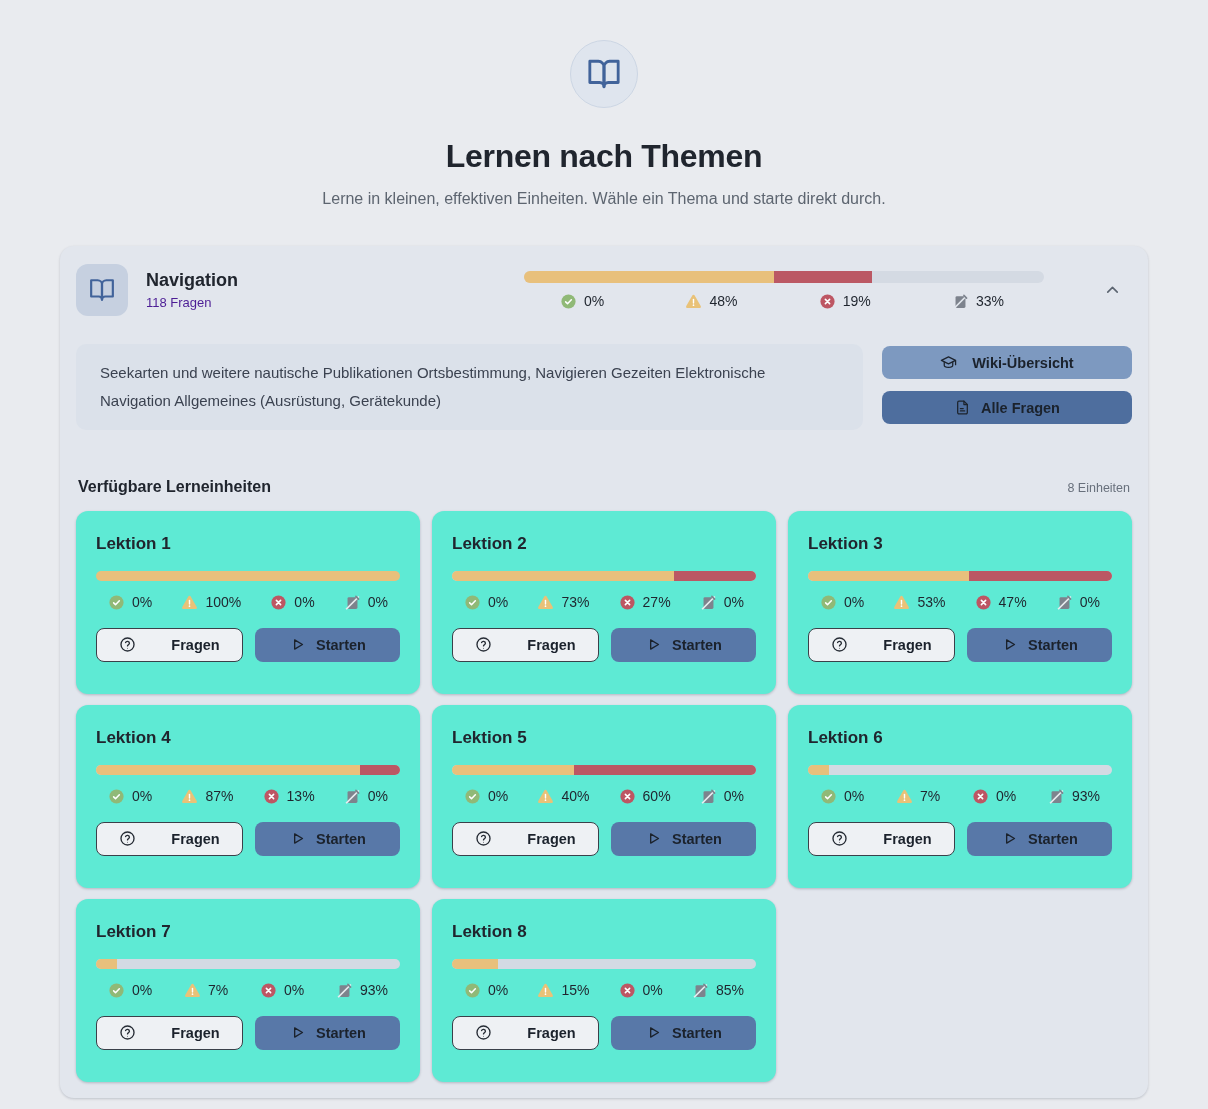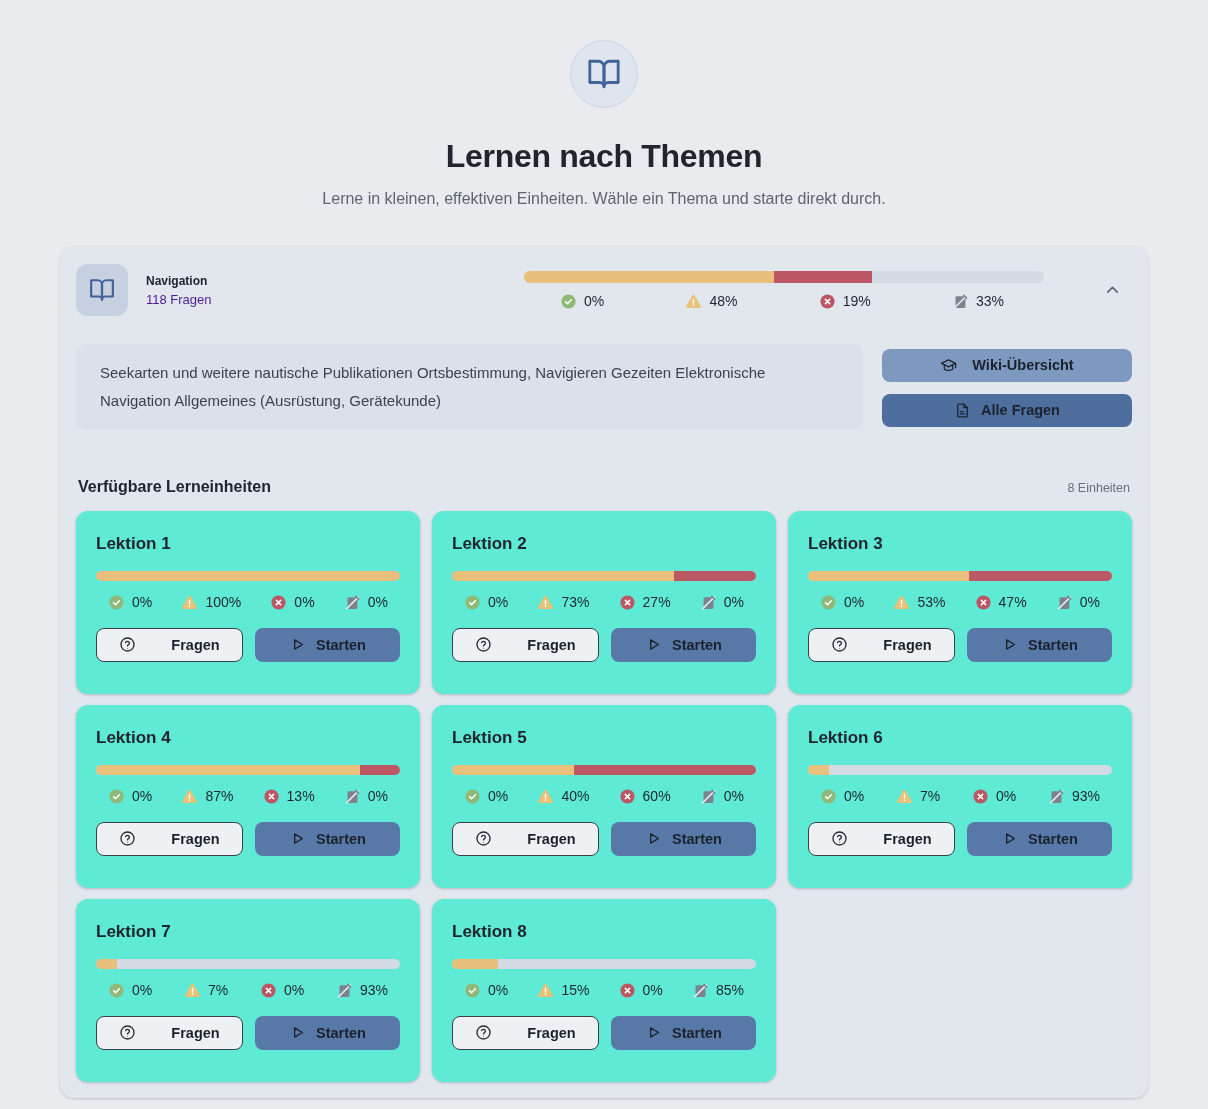--- a/index.html
+++ b/index.html
@@ -29,38 +29,38 @@
     box-shadow:0 1px 3px rgba(25,35,60,.12), 0 1px 2px rgba(25,35,60,.08);
   }
   .topic-header { display:flex; align-items:center; }
   .topic-id { display:flex; align-items:center; flex:0 0 448px; }
   .topic-tile {
     width:52px; height:52px; border-radius:12px; background:#c6d0e0;
     display:flex; align-items:center; justify-content:center; flex:none;
   }
   .topic-tile svg { width:26px; height:26px; }
   .topic-meta { margin-left:18px; }
-  .topic-name { font-size:12px; font-weight:700; margin:0; color:#20252e; }
+  .topic-name { font-size:18px; font-weight:700; margin:0; color:#20252e; }
   .topic-qcount { font-size:13px; color:#4c1d95; margin-top:4px; }
 
   .topic-progress { width:520px; }
   .bar { height:12px; background:#d4dae3; border-radius:999px; overflow:hidden; display:flex; }
   .lesson-bar .bar { height:10px; }
   .seg { height:100%; }
   .seg-yellow { background:#e8c07c; }
   .seg-red { background:#bb5864; }
   .topic-stats { display:flex; justify-content:space-between; padding:0 40px 0 36px; margin-top:10px; font-size:14px; }
   .stat { display:flex; align-items:center; gap:7px; }
   .stat svg { width:17px; height:17px; flex:none; }
   .stat .val { color:#1f252e; }
 
   .chevron-btn { margin-left:auto; background:none; border:none; padding:6px 10px; cursor:pointer; }
   .chevron-btn svg { width:19px; height:19px; display:block; }
 
-  .topic-body { display:flex; margin-top:28px; gap:18px;align-items:center; }
+  .topic-body { display:flex; margin-top:28px; gap:18px; }
   .topic-desc {
     width:787px; background:#dbe1ea; border-radius:10px;
     padding:15px 24px; font-size:15px; line-height:1.85; color:#3b4250;
   }
   .topic-actions { width:250px; margin-left:auto; display:flex; flex-direction:column; gap:12px; padding-top:2px; }
   .btn-wide {
     height:33px; border-radius:8px; border:none;
     font-size:14.5px; font-weight:700; color:#1b222c;
     display:flex; align-items:center; justify-content:center; gap:10px;
     cursor:pointer; font-family:inherit;

